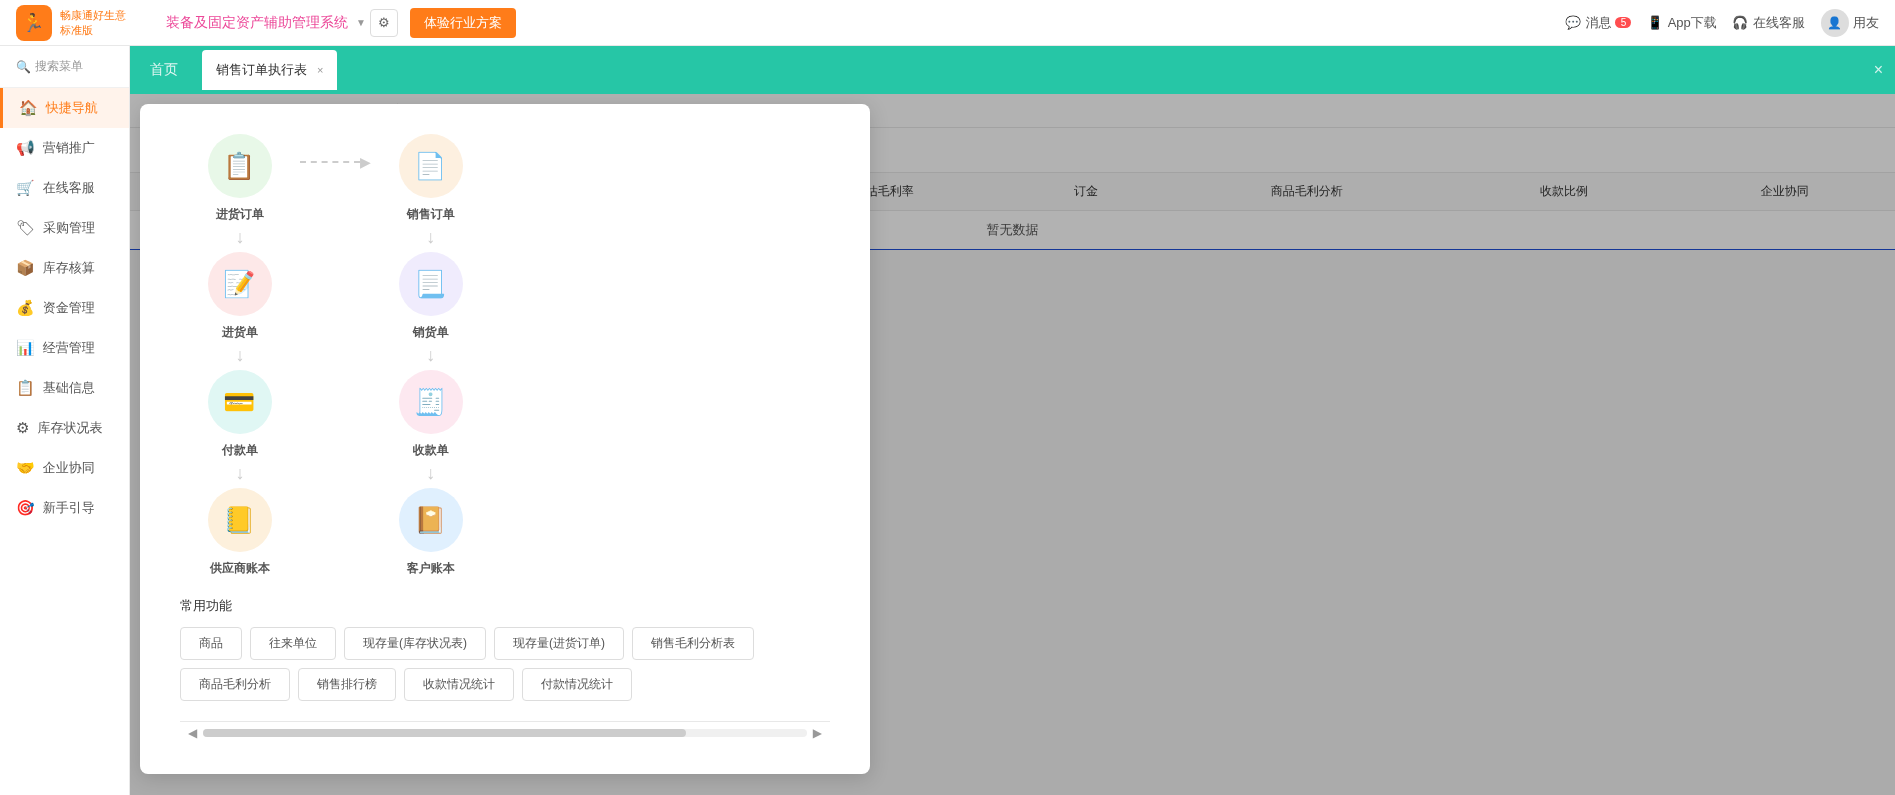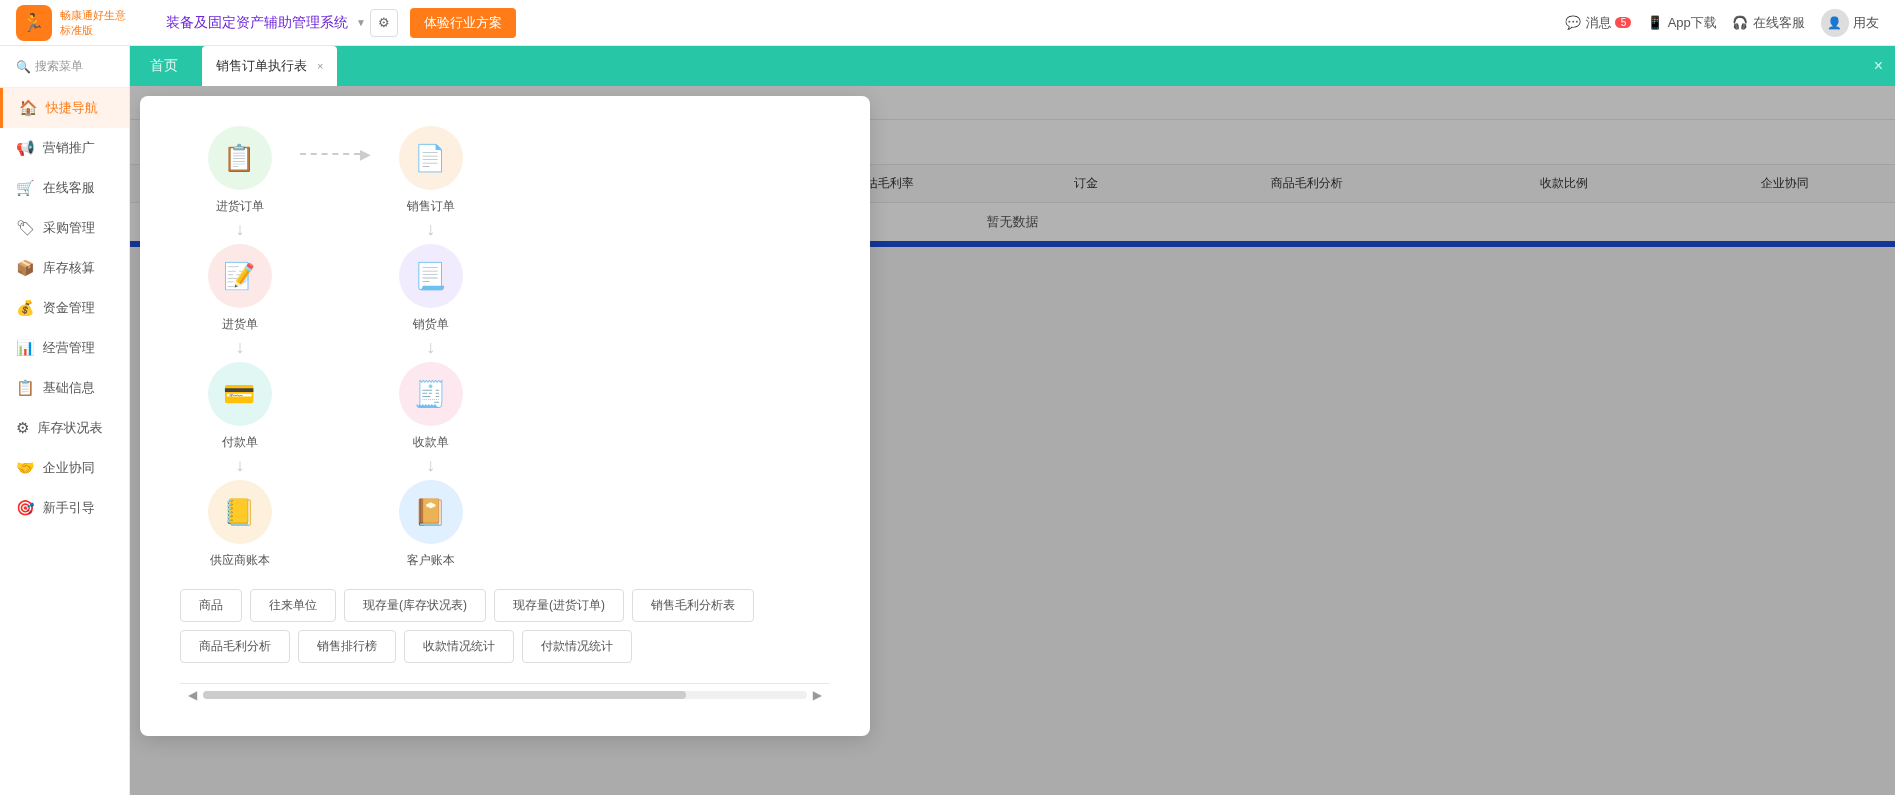--- a/index.html
+++ b/index.html
@@ -4,29 +4,29 @@
   <style>
     * { box-sizing: border-box; margin: 0; padding: 0; }
     body { font-family: 'Microsoft YaHei', Arial, sans-serif; font-size: 13px; background: #f0f2f5; overflow: hidden; }
 
     
     .app-wrapper { display: flex; flex-direction: column; height: 795px; width: 1895px; }
     .top-bar { display: flex; align-items: center; background: #fff; height: 46px; padding: 0 16px; border-bottom: 1px solid #e8e8e8; flex-shrink: 0; }
     .main-area { display: flex; flex: 1; overflow: hidden; }
     .sidebar { width: 130px; background: #fff; border-right: 1px solid #e8e8e8; flex-shrink: 0; display: flex; flex-direction: column; }
     .content-area { flex: 1; display: flex; flex-direction: column; overflow: hidden; }
-    .tab-bar { background: #26c6a6; display: flex; align-items: center; height: 40px; flex-shrink: 0; }
+    .tab-bar { background: #26c6a6; display: flex; align-items: center; height: 48px; flex-shrink: 0; }
     .page-content { flex: 1; overflow: hidden; position: relative; background: #f5f5f5; }
 
     
     .logo-area { display: flex; align-items: center; gap: 8px; width: 130px; }
     .logo-icon { width: 36px; height: 36px; background: #ff7c19; border-radius: 8px; display: flex; align-items: center; justify-content: center; color: white; font-size: 18px; }
     .logo-text { font-size: 11px; color: #ff7c19; line-height: 1.3; }
     .system-title { display: flex; align-items: center; gap: 8px; margin-left: 20px; }
-    .system-name { font-size: 14px; color: #6d28d9; }
+    .system-name { font-size: 14px; color: #ec4899; }
     .dropdown-arrow { color: #999; font-size: 10px; }
     .gear-btn { width: 28px; height: 28px; border: 1px solid #ddd; border-radius: 4px; display: flex; align-items: center; justify-content: center; cursor: pointer; color: #666; margin-left: 4px; }
     .experience-btn { background: #ff7c19; color: white; border: none; border-radius: 4px; padding: 6px 14px; font-size: 13px; cursor: pointer; margin-left: 12px; }
     .top-right { margin-left: auto; display: flex; align-items: center; gap: 16px; }
     .top-right-item { display: flex; align-items: center; gap: 4px; color: #555; font-size: 13px; cursor: pointer; }
     .badge { background: #ff4d4f; color: white; border-radius: 10px; font-size: 10px; padding: 0 5px; min-width: 16px; text-align: center; }
     .avatar { width: 28px; height: 28px; background: #ddd; border-radius: 50%; display: flex; align-items: center; justify-content: center; font-size: 12px; color: #666; }
 
     
     .sidebar-search { padding: 8px; border-bottom: 1px solid #f0f0f0; }
@@ -49,29 +49,29 @@
     .filter-select { border: 1px solid #ddd; border-radius: 4px; padding: 4px 8px; font-size: 12px; width: 120px; background: #fff; }
     .query-btn { background: #ff7c19; color: white; border: none; border-radius: 4px; padding: 5px 16px; font-size: 13px; cursor: pointer; }
     .set-btn { background: #fff; color: #ff7c19; border: 1px solid #ff7c19; border-radius: 4px; padding: 4px 12px; font-size: 12px; cursor: pointer; margin-left: 4px; }
     .more-filter { color: #26c6a6; font-size: 12px; cursor: pointer; padding: 4px 8px; }
     .calendar-icon { color: #999; }
 
     
     .table-container { background: #fff; overflow: auto; }
     .data-table { width: 100%; border-collapse: collapse; font-size: 12px; }
     .data-table th { background: #fafafa; border-bottom: 1px solid #e8e8e8; padding: 10px 12px; text-align: center; color: #333; font-weight: normal; white-space: nowrap; }
-    .data-table td { padding: 10px 12px; text-align: center; border-bottom: 6px solid #1d4ed8; color: #555; }
+    .data-table td { padding: 10px 12px; text-align: center; border-bottom: 1px solid #1d4ed8; color: #555; }
     .no-data { text-align: center; padding: 60px; color: #999; font-size: 13px; }
 
     
     .popup-overlay { position: absolute; top: 0; left: 0; right: 0; bottom: 0; background: rgba(0,0,0,0.3); z-index: 100; display: flex; align-items: flex-start; justify-content: flex-start; padding: 10px; }
     .popup-box { background: #fff; border-radius: 8px; width: 730px; min-height: 540px; box-shadow: 0 4px 20px rgba(0,0,0,0.15); padding: 30px 40px 30px; }
     .flow-node { display: flex; flex-direction: column; align-items: center; gap: 8px; width: 120px; }
     .flow-circle { width: 64px; height: 64px; border-radius: 50%; display: flex; align-items: center; justify-content: center; font-size: 26px; }
-    .flow-label { font-size: 12px; color: #555; text-align: right; }
+    .flow-label { font-size: 12px; color: #555; text-align: right; font-weight: bold; }
     .flow-arrow-down { font-size: 16px; color: #ccc; margin: 2px 0; }
 
     
     .circle-green { background: #e8f8e8; }
     .circle-red-light { background: #fde8e8; }
     .circle-purple { background: #f0ecfd; }
     .circle-orange { background: #fdf0e0; }
     .circle-teal { background: #e0f7f4; }
     .circle-pink { background: #fde8f0; }
     .circle-orange2 { background: #fdf0dc; }
@@ -309,20 +309,21 @@
 
                 <div class="flow-node">
                   <div class="flow-circle circle-blue" style="width:64px;height:64px;border-radius:50%;display:flex;align-items:center;justify-content:center;font-size:26px;">📔</div>
                   <span class="flow-label">客户账本</span>
                 </div>
               </div>
 
             </div>
 
             <div class="common-func">
+              <div class="common-func-title">常用功能</div>
               <div class="func-buttons">
                 <button class="func-btn">商品</button>
                 <button class="func-btn">往来单位</button>
                 <button class="func-btn">现存量(库存状况表)</button>
                 <button class="func-btn">现存量(进货订单)</button>
                 <button class="func-btn">销售毛利分析表</button>
                 <button class="func-btn">商品毛利分析</button>
                 <button class="func-btn">销售排行榜</button>
                 <button class="func-btn">收款情况统计</button>
                 <button class="func-btn">付款情况统计</button>

